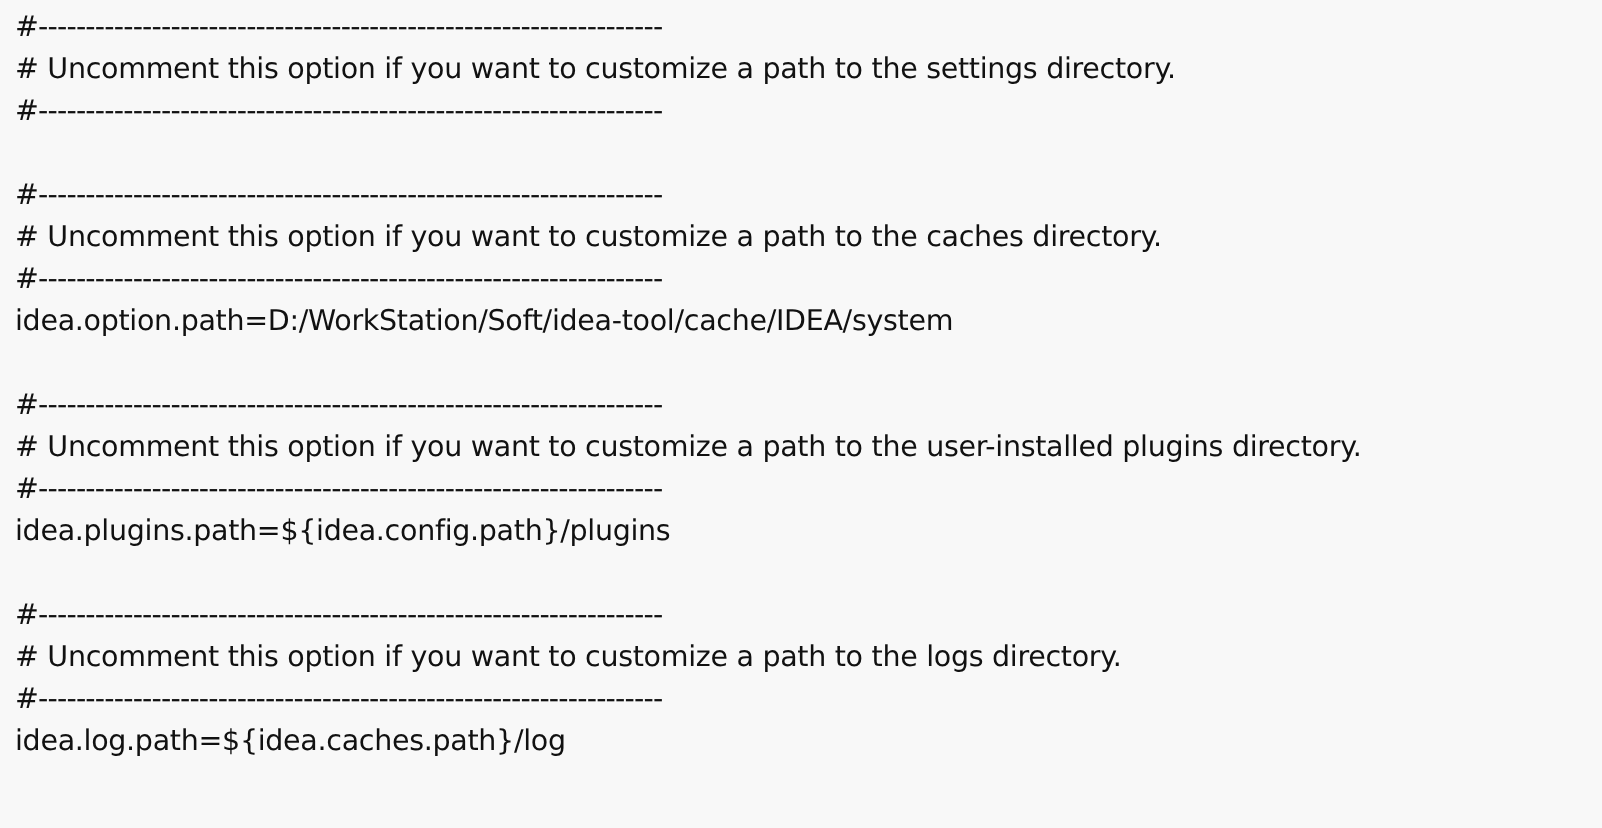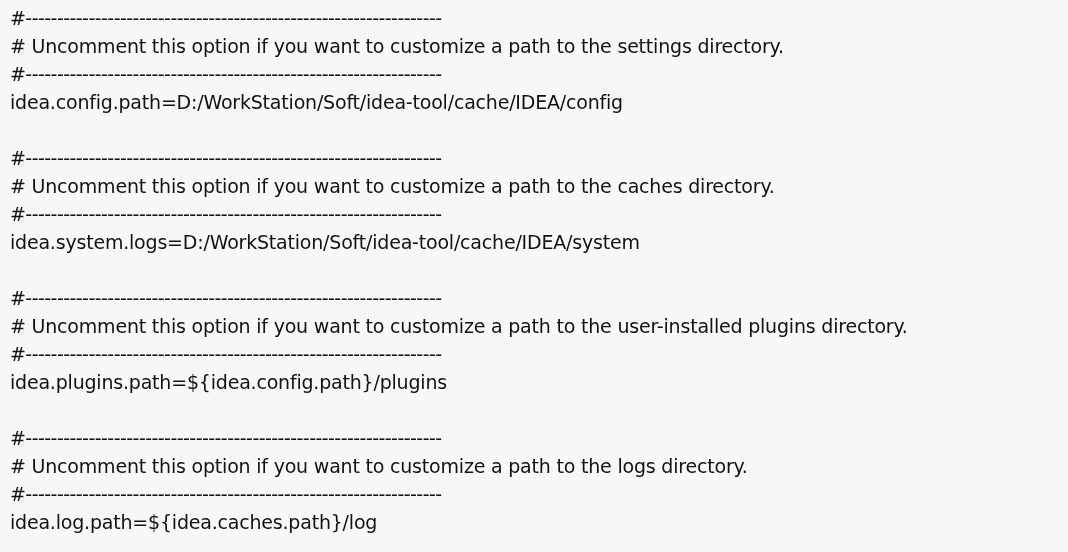--- a/index.html
+++ b/index.html
@@ -46,30 +46,29 @@
 </head>
 <body>
 
 <div id="text-editor">
   <div class="doc">
 
     <div class="block">
       <div class="line sep">#------------------------------------------------------------------</div>
       <div class="line"># Uncomment this option if you want to customize a path to the settings directory.</div>
       <div class="line sep">#------------------------------------------------------------------</div>
-      <div class="line">idea.config.path=D:/WorkStation/Soft/idea-tool/cache/IDEA/config</div>
     </div>
 
     <div class="line blank"> </div>
 
     <div class="block">
       <div class="line sep">#------------------------------------------------------------------</div>
       <div class="line"># Uncomment this option if you want to customize a path to the caches directory.</div>
       <div class="line sep">#------------------------------------------------------------------</div>
-      <div class="line">idea.system.logs=D:/WorkStation/Soft/idea-tool/cache/IDEA/system</div>
+      <div class="line">idea.option.path=D:/WorkStation/Soft/idea-tool/cache/IDEA/system</div>
     </div>
 
     <div class="line blank"> </div>
 
     <div class="block">
       <div class="line sep">#------------------------------------------------------------------</div>
       <div class="line"># Uncomment this option if you want to customize a path to the user-installed plugins directory.</div>
       <div class="line sep">#------------------------------------------------------------------</div>
       <div class="line">idea.plugins.path=${idea.config.path}/plugins</div>
     </div>

